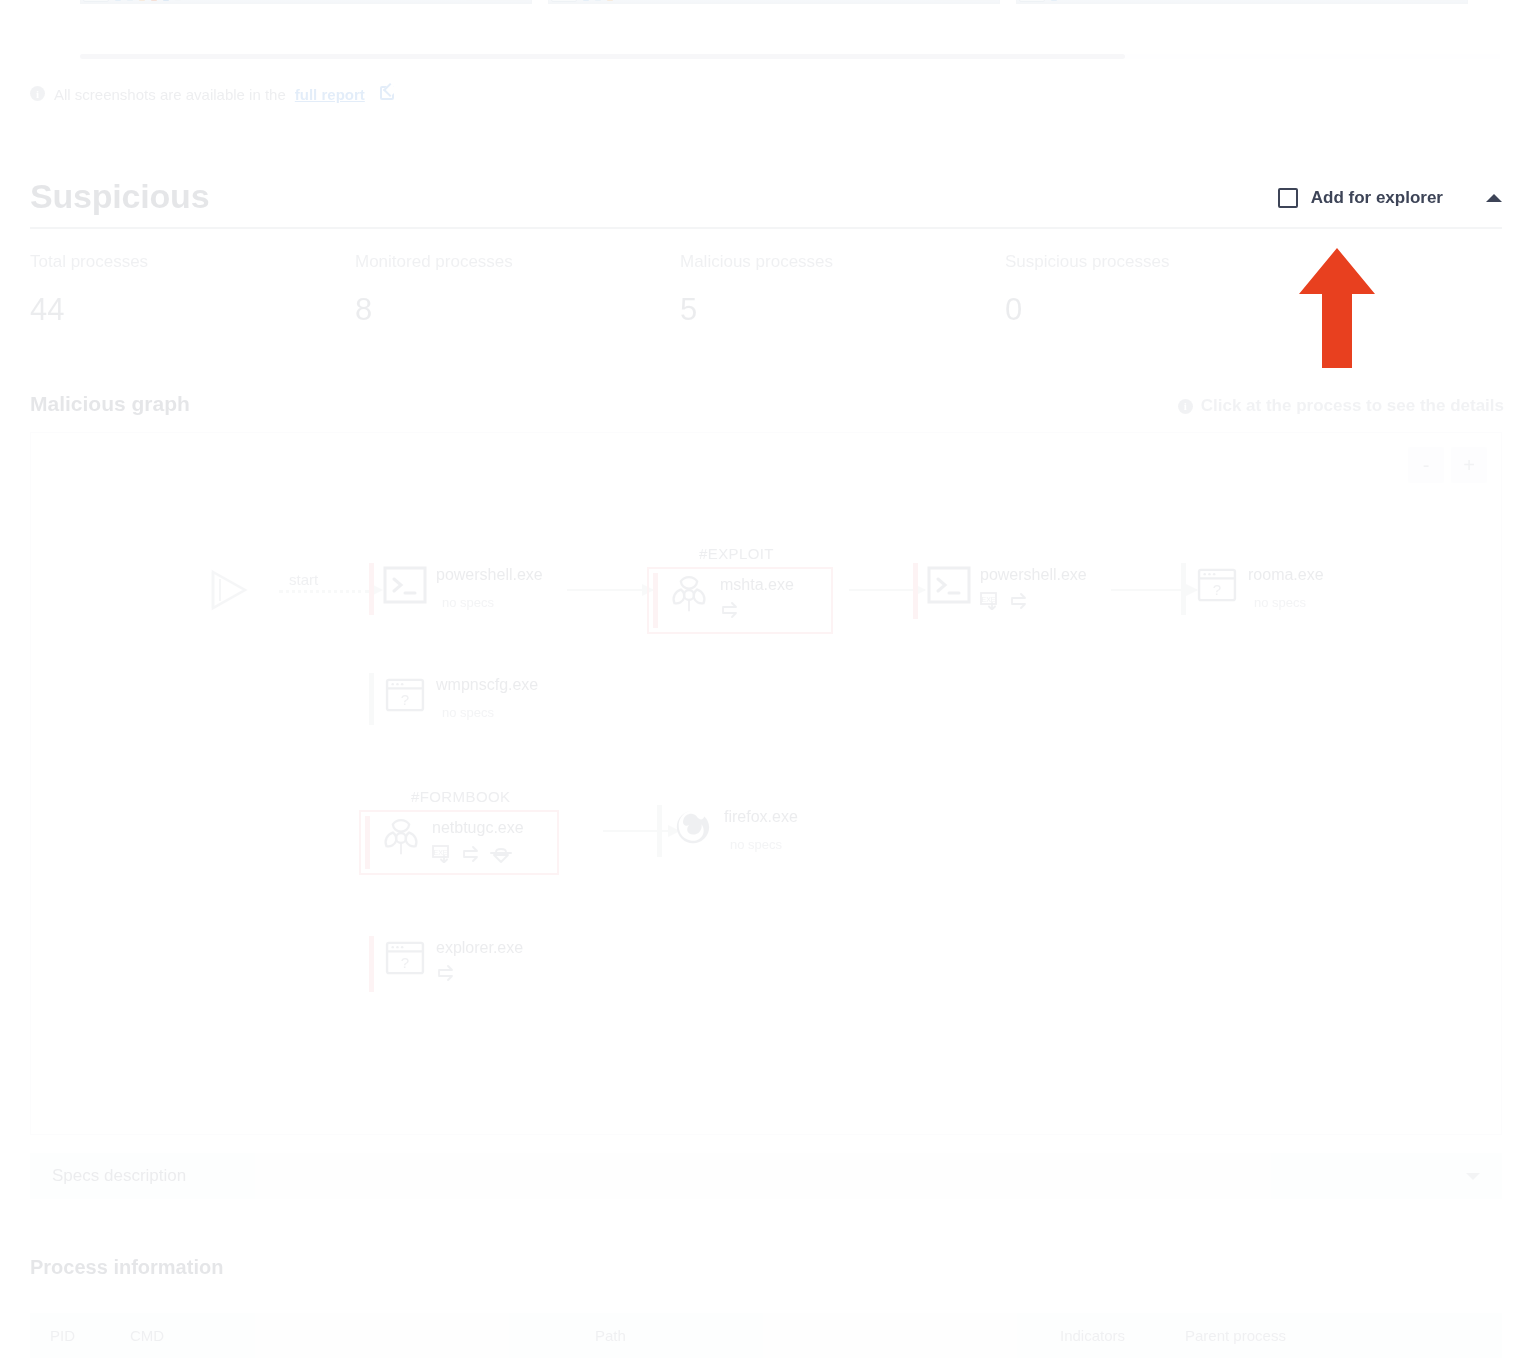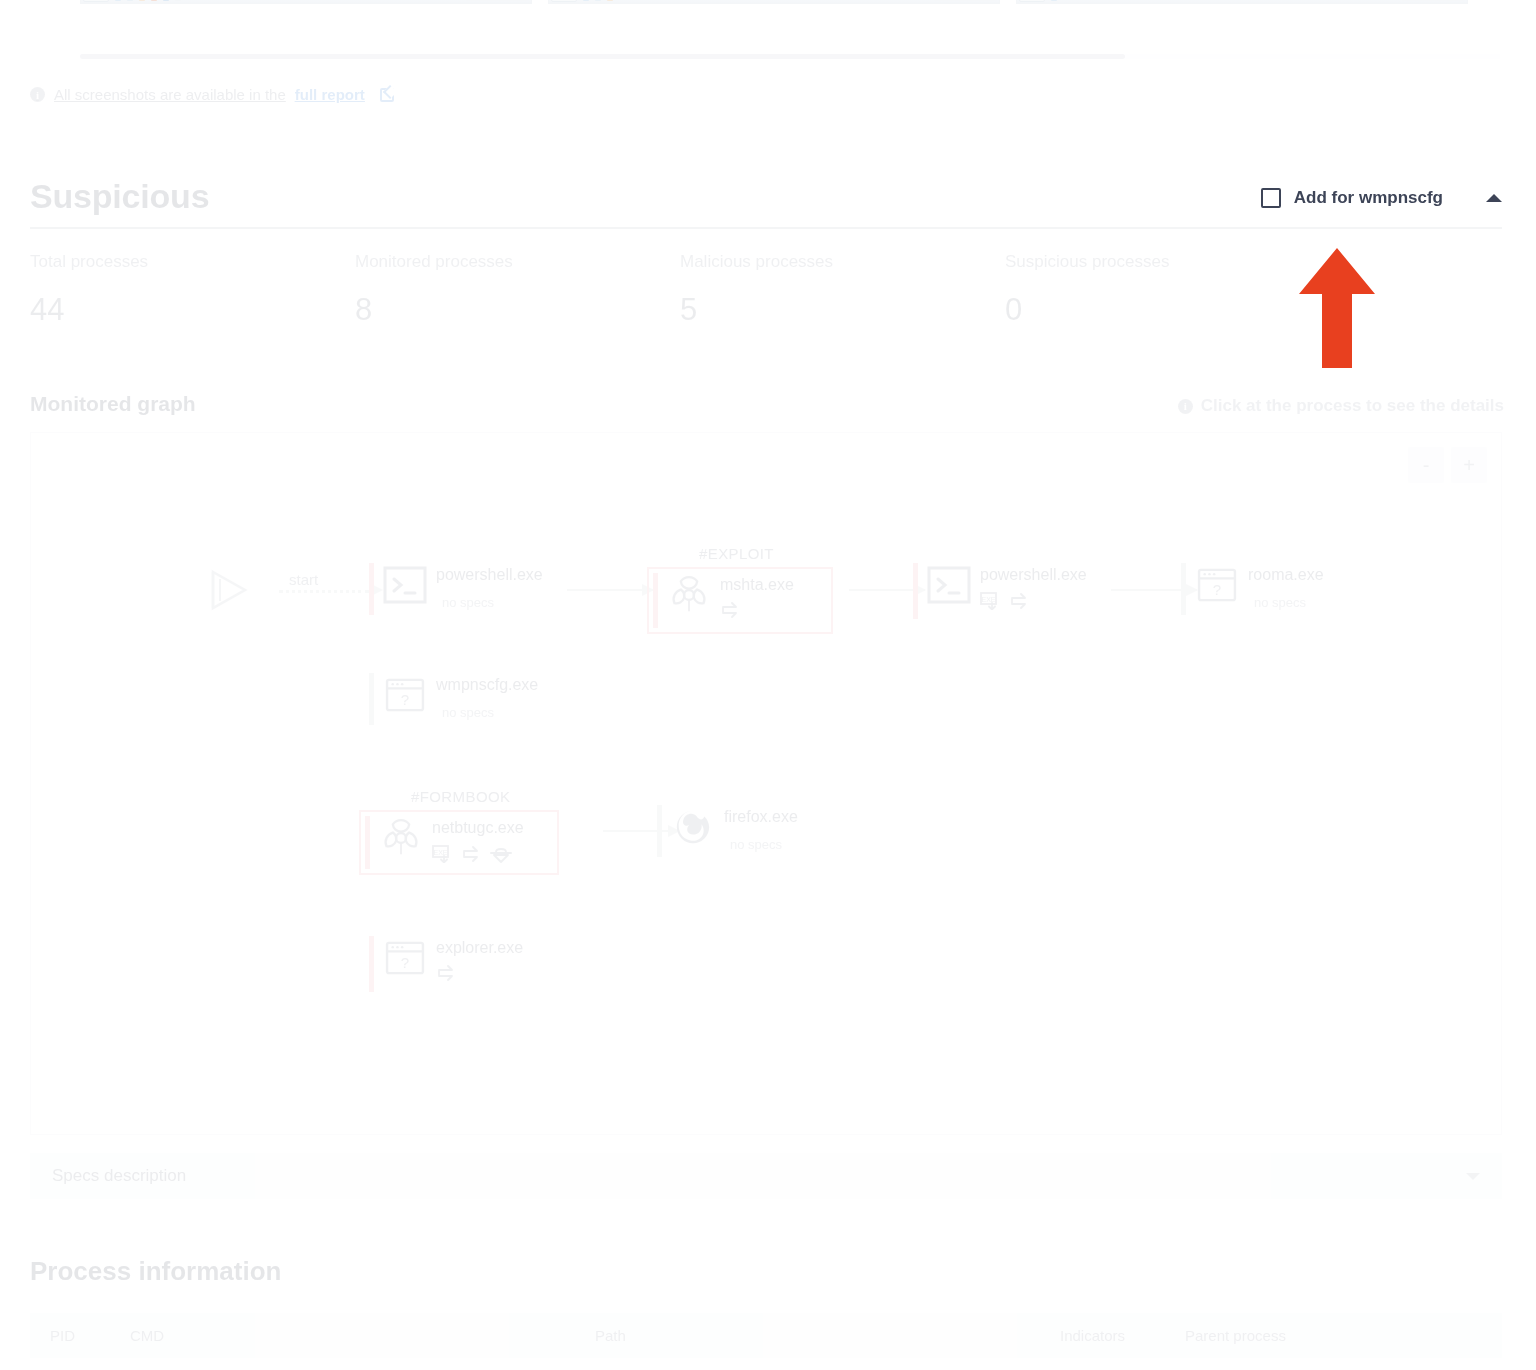--- a/index.html
+++ b/index.html
@@ -38,22 +38,22 @@
     background:#dfe7ef; border:1px solid #aebfd0; border-radius:2px;}
   .shot .tb-ico { position:absolute; bottom:2px; width:6px; height:6px; border-radius:1px;}
   .shot .tray { position:absolute; right:3px; bottom:2px; width:62px; height:6px;
     background:#cfdae6; border-radius:1px;}
 
   #hscroll-track { position:absolute; left:80px; top:54px; width:1420px; height:5px; background:#fbfbfc; }
   #hscroll-thumb { position:absolute; left:80px; top:54px; width:1045px; height:5px;
     background:#dcdee3; border-radius:3px; }
 
   
-  #note-row { position:absolute; left:30px; top:86px; display:flex; align-items:center; gap:9px;
-    font-size:15px; color:#7b8190;text-decoration:underline; }
+  #note-row { position:absolute; left:30px; top:86px; display:flex; align-items:flex-start; gap:9px;
+    font-size:15px; color:#7b8190; }
   .info-circle { width:15px; height:15px; border-radius:50%; background:#9aa0ae; color:#fff;
     font-size:11px; font-weight:700; display:flex; align-items:center; justify-content:center;
     font-family:"Liberation Serif", serif; }
   #note-link { color:#2e7bd4; text-decoration:underline; font-weight:700; }
   .ext-icon { display:inline-block; width:14px; height:14px; border:2px solid #2e7bd4; border-radius:2px;
     position:relative; margin-left:6px; vertical-align:-2px; }
   .ext-icon:after { content:""; position:absolute; right:-3px; top:-3px; width:8px; height:8px;
     background:#fff; border-bottom:2px solid #2e7bd4; border-left:2px solid #2e7bd4; transform:rotate(45deg);}
 
   
@@ -107,21 +107,21 @@
   .dotted-edge { position:absolute; border-top:3px dotted #cfd2d8; }
 
   
   #specs-desc { position:absolute; left:30px; top:1153px; width:1472px; height:46px;
     background:#f7f8fa; display:flex; align-items:center; }
   #specs-desc-label { margin-left:22px; font-size:17px; color:#6f7584; }
   #specs-desc-caret { position:absolute; right:22px; width:0;height:0;
     border-left:7px solid transparent; border-right:7px solid transparent; border-top:7px solid #a9aeb9; }
 
   
-  #pi-title { position:absolute; left:30px; top:1256px; font-size:26px; font-weight:700; color:#3d4457; }
+  #pi-title { position:absolute; left:30px; top:1256px; font-size:20px; font-weight:700; color:#3d4457; }
   #pi-table-head { position:absolute; left:30px; top:1313px; width:1472px; height:45px;
     background:#f7f8fa; }
   .th { position:absolute; top:14px; font-size:15px; color:#8d93a1; }
 </style>
 </head>
 <body>
 
 <div id="screens-strip" class="faded-strong">
   <div class="shot" style="left:80px">
     <div class="sky"></div>
@@ -167,21 +167,21 @@
   <span>All screenshots are available in the</span>
   <a id="note-link" href="#">full report</a>
   <span class="ext-icon"></span>
 </div>
 
 <div id="processes-title" class="faded">Suspicious</div>
 <div id="proc-underline" class="faded-strong"></div>
 
 <div id="add-print-group">
   <span id="add-print-box"></span>
-  <span id="add-print-label">Add for wmpnscfg</span>
+  <span id="add-print-label">Add for explorer</span>
   <span id="collapse-caret"></span>
 </div>
 
 <svg id="annot-arrow" viewBox="0 0 80 120">
   <polygon points="40,0 78,46 55,46 55,120 25,120 25,46 2,46" fill="#e8401f"></polygon>
 </svg>
 
 <div id="stats" class="faded">
   <div class="stat">
     <div class="stat-label">Total processes</div>
@@ -194,21 +194,21 @@
   <div class="stat">
     <div class="stat-label">Malicious processes</div>
     <div class="stat-value">5</div>
   </div>
   <div class="stat">
     <div class="stat-label">Suspicious processes</div>
     <div class="stat-value">0</div>
   </div>
 </div>
 
-<div id="bg-title" class="faded">Monitored graph</div>
+<div id="bg-title" class="faded">Malicious graph</div>
 <div id="bg-hint" class="faded">
   <span class="info-circle">i</span>
   <span>Click at the process to see the details</span>
 </div>
 
 <div id="graph-box" class="faded">
 
   <div id="zoom-controls">
     <div class="zoom-btn">-</div>
     <div class="zoom-btn">+</div>

